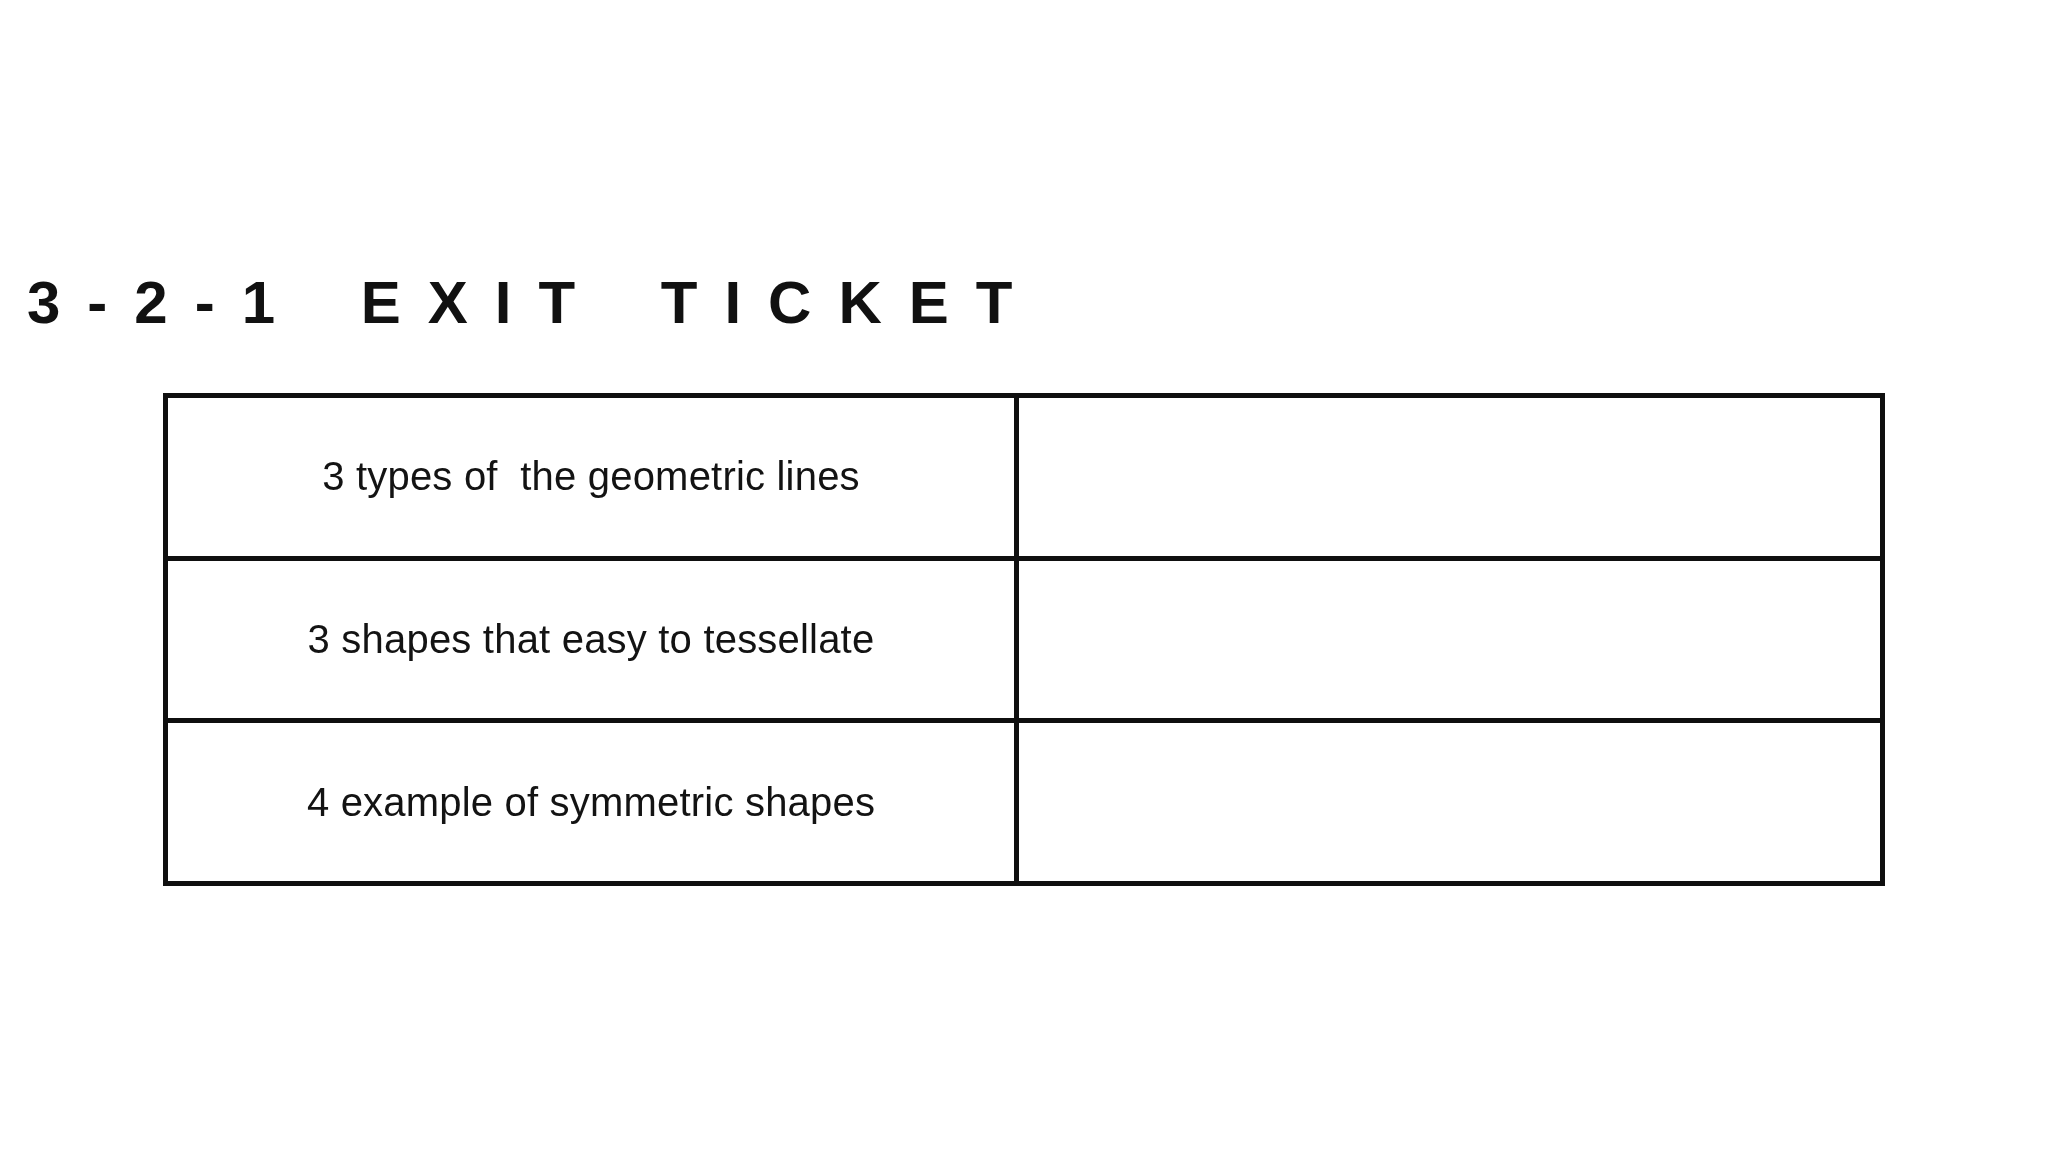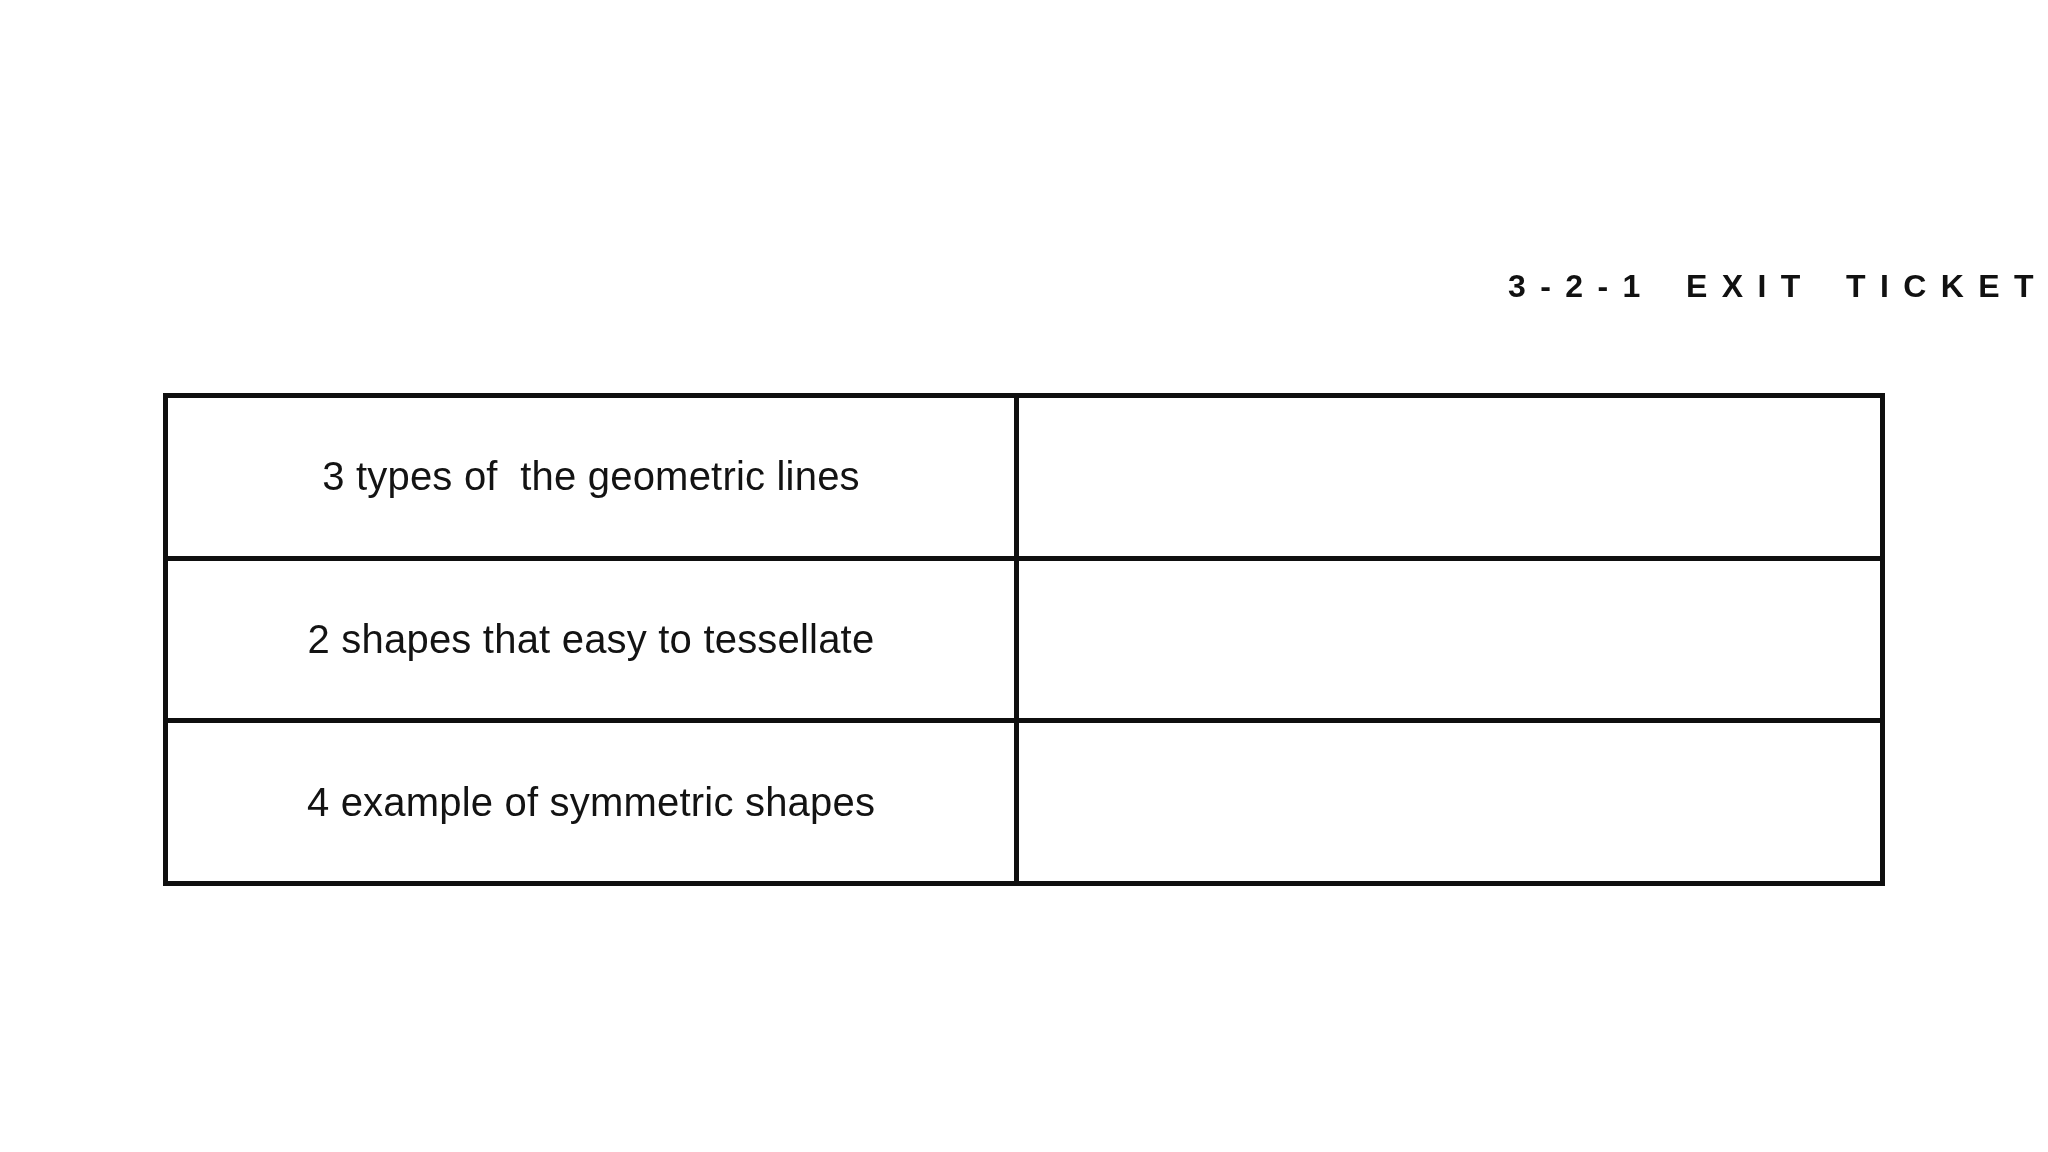--- a/index.html
+++ b/index.html
@@ -14,22 +14,22 @@
     background: #ffffff;
     font-family: "Liberation Sans", sans-serif;
     color: #111111;
     overflow: hidden;
   }
   .page-title {
     position: absolute;
     left: 0;
     right: 0;
     top: 268px;
-    text-align: right;
-    font-size: 32px;
+    text-align: left;
+    font-size: 60px;
     font-weight: 700;
     letter-spacing: 0.45em;
     word-spacing: 0.25em;
     padding-left: 0.45em; 
     color: #111111;
     white-space: nowrap;
   }
   .ticket-table {
     position: absolute;
     left: 163px;
@@ -68,21 +68,21 @@
 
 <div class="canvas">
 
   <div class="page-title">3-2-1 EXIT TICKET</div>
 
   <div class="ticket-table">
 
     <div class="cell prompt-cell">3 types of  the geometric lines</div>
     <div class="cell answer-cell"></div>
 
-    <div class="cell prompt-cell">2 shapes that easy to tessellate</div>
+    <div class="cell prompt-cell">3 shapes that easy to tessellate</div>
     <div class="cell answer-cell"></div>
 
     <div class="cell prompt-cell">4 example of symmetric shapes</div>
     <div class="cell answer-cell"></div>
 
   </div>
 
 </div>
 
 </body></html>

